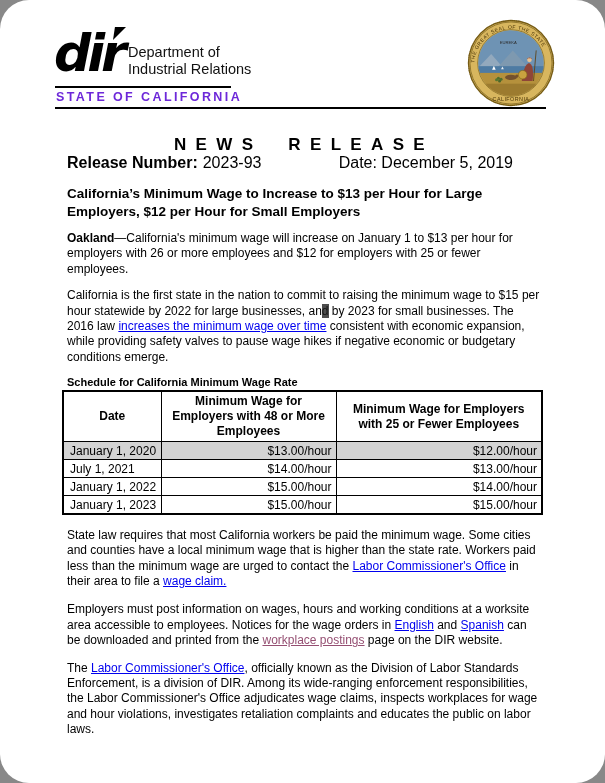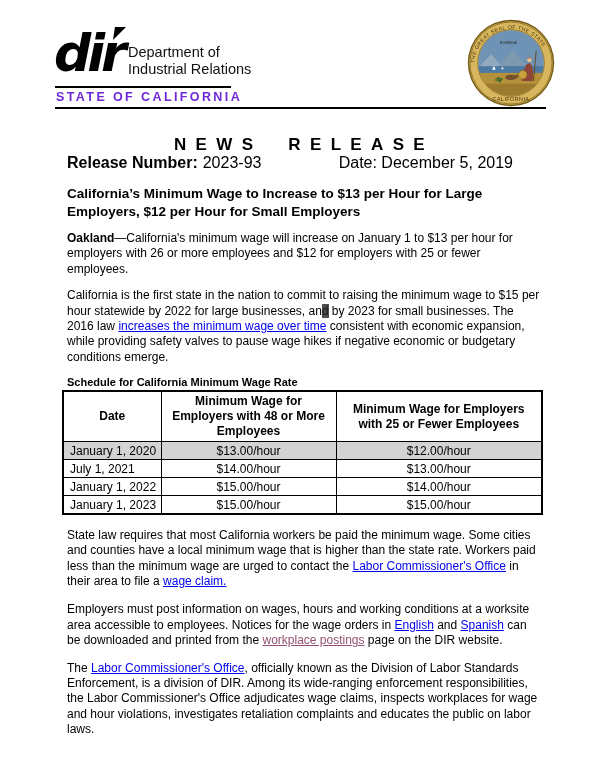--- a/index.html
+++ b/index.html
@@ -2,20 +2,21 @@
 <html><head>
 <meta charset="utf-8">
 <style>
   * { margin:0; padding:0; box-sizing:border-box; }
   html,body { background:#888; }
   .page {
     position:relative; width:605px; height:783px; margin:0 auto;
     background:#ffffff; color:#000;
     font-family:"Liberation Sans", sans-serif;
     overflow:hidden;
+    border-radius:29px;
   }
   
   .dir-logo {
     position:absolute; left:54px; top:24px;
     font-family:"DejaVu Sans", sans-serif;
     font-size:52px; font-weight:bold; font-style:italic;
     letter-spacing:-4px; line-height:58px; color:#000;
   }
   .dir-wedge {
     position:absolute; left:113px; top:27px; width:13px; height:13px;
@@ -49,21 +50,21 @@
   a.seg { text-decoration:underline; }
   a.seg.link { color:#0000ee; }
   a.seg.visited { color:#954f72; }
   .seg.cursor { background:#4d4d4d; color:#151515; }
 
   
   .table-title { margin-top:11px; font-size:11px; font-weight:bold; text-align:left; }
   table.wage { border-collapse:collapse; table-layout:fixed; margin:2px 0 0 -5px; width:479px; border:2px solid #000; }
   .wage th, .wage td { border:1.5px solid #000; font-size:12px; }
   .wage th { font-weight:bold; text-align:center; vertical-align:middle; line-height:15px; padding:2px 3px; height:34px; }
-  .wage td { height:18px; line-height:14px; padding:1px 4px; text-align:center; }
+  .wage td { height:18px; line-height:14px; padding:1px 4px; text-align:right; }
   .wage td.date-cell { text-align:left; padding-left:6px;margin-top:38px; }
   .wage tr.shaded td { background:#d3d3d3; }
   .col-date { width:98px; } .col-large { width:175px; } .col-small { width:206px; }
   .p3 { margin-top:13px; } .p4 { margin-top:13px; } .p5 { margin-top:12px; }
 </style>
 </head>
 <body>
 
 <div class="page">
 

